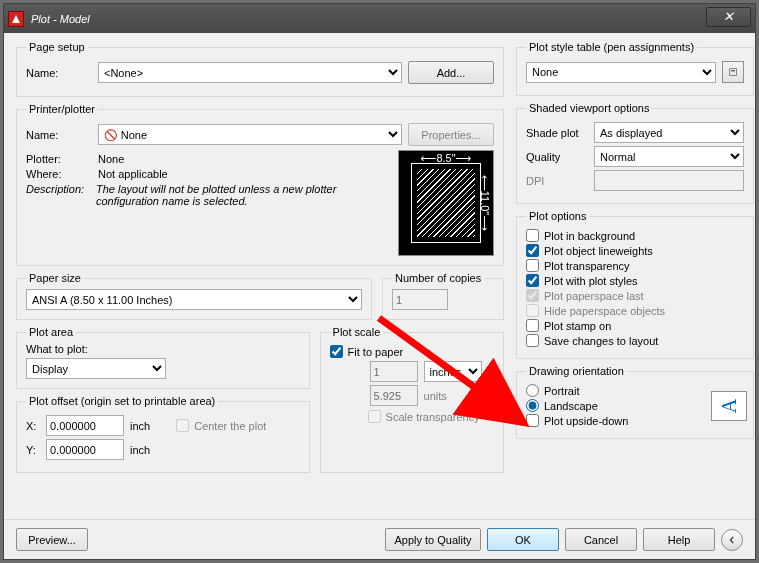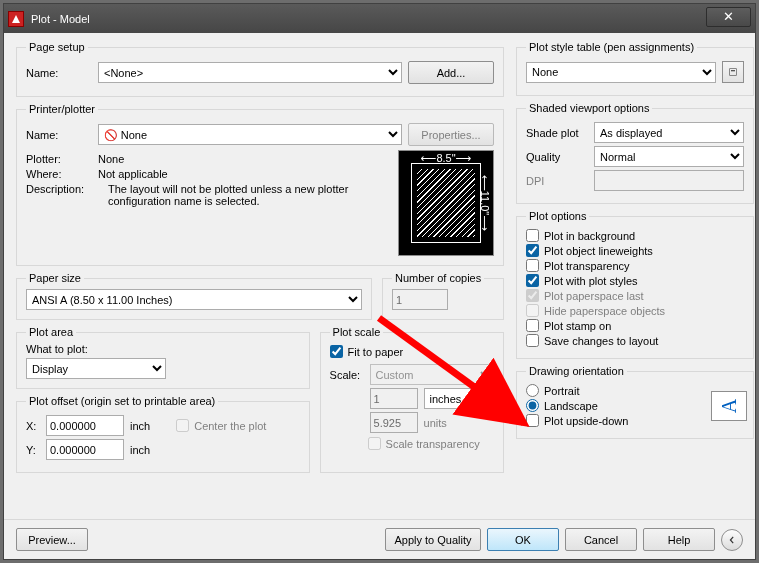--- a/index.html
+++ b/index.html
@@ -1,18 +1,18 @@
 <!DOCTYPE html>
 <html><head>
 <meta charset="utf-8">
 <style>
 * { box-sizing: border-box; font-family: Tahoma, 'Segoe UI', sans-serif; font-size: 11px; }
 body { margin: 0; background: #6d6d6d; padding: 3px; }
 .window { width: 753px; height: 557px; background: #fff; border: 1px solid #414141; display: flex; flex-direction: column; }
-.titlebar { height: 29px; background: linear-gradient(#5a5a5a, #464646); display: flex; align-items: center; padding: 0 4px; }
+.titlebar { height: 29px; background: linear-gradient(#5a5a5a, #464646); display: flex; align-items: center; padding: 0 4px; font-style: italic; }
 .titlebar-icon { width: 16px; height: 16px; background: #c22; border: 1px solid #8a0000; margin-right: 7px; display: flex; align-items: center; justify-content: center; }
 .titlebar-icon svg { width: 12px; height: 12px; }
 .titlebar-title { color: #fff; flex: 1; }
 .titlebar-close { width: 45px; height: 20px; background: linear-gradient(#5d5d5d,#494949); border: 1px solid #2d2d2d; border-radius: 2px; color: #fff; display: flex; align-items: center; justify-content: center; font-family: Arial; font-size: 13px; margin-top: -4px; }
 .body { flex: 1; background: #f0f0f0; padding: 8px 12px; display: flex; gap: 12px; position: relative; }
 .col-left { width: 488px; display: flex; flex-direction: column; }
 .col-right { flex: 1; display: flex; flex-direction: column; }
 fieldset { border: 1px solid #d8d8d8; border-radius: 0; margin: 0 0 6px 0; padding: 5px 9px 9px 9px; }
 legend { padding: 0 3px; color: #000; }
 .row { display: flex; align-items: center; margin: 3px 0; gap: 6px; }
@@ -35,21 +35,21 @@
 .dim-top { position: absolute; top: 1px; left: 12px; right: 12px; text-align: center; }
 .dim-right { position: absolute; right: 1px; top: 12px; bottom: 12px; writing-mode: vertical-rl; text-align: center; }
 .two-col { display: flex; gap: 10px; }
 .footer { height: 40px; border-top: 1px solid #d8d8d8; padding: 8px 12px; display: flex; align-items: center; gap: 6px; background: #f0f0f0; }
 .footer .spacer { flex: 1; }
 .footer .btn { min-width: 72px; }
 .round-btn { width: 22px; height: 22px; border-radius: 50%; border: 1px solid #8e8e8e; background: linear-gradient(#fdfdfd,#dcdcdc); display: inline-flex; align-items: center; justify-content: center; }
 .icon-btn { width: 22px; height: 22px; border: 1px solid #8e8e8e; background: linear-gradient(#f5f5f5,#e2e2e2); display: inline-flex; align-items: center; justify-content: center; }
 .orient-icon { width: 30px; height: 36px; border: 1px solid #8e8e8e; background: #fff; display: flex; align-items: center; justify-content: center; font-family: 'Times New Roman', serif; font-size: 20px; color: #0060c0; transform: rotate(-90deg); }
 .arrow { position: absolute; pointer-events: none; z-index: 50; }
-.desc { display: flex; align-items: flex-start; gap: 16px; }
+.desc { display: flex; align-items: flex-start; gap: 4px; font-style: italic; }
 .desc .lbl { padding-top: 0; }
 .flex1 { flex: 1; }
 </style>
 </head>
 <body>
 
 <div class="window">
   <div class="titlebar">
     <div class="titlebar-icon">
       <svg viewBox="0 0 12 12">
@@ -145,24 +145,20 @@
             </div>
           </fieldset>
         </div>
 
         <fieldset class="flex1">
           <legend>Plot scale</legend>
           <label class="chk">
               <input type="checkbox" checked="" style="">
               <span>Fit to paper</span>
             </label>
-          <div class="row" style="margin-top:6px">
-            <span style="width:34px">Scale:</span>
-            <select style="flex:1" disabled=""><option>Custom</option></select>
-          </div>
           <div class="row">
             <span style="width:34px"></span>
             <input type="text" style="width: 48px;" disabled="" value="1">
             <select style="width:58px"><option>inches</option></select>
             <span>=</span>
           </div>
           <div class="row">
             <span style="width:34px"></span>
             <input type="text" style="width: 48px;" disabled="" value="5.925">
             <span style="color:#808080">units</span>

